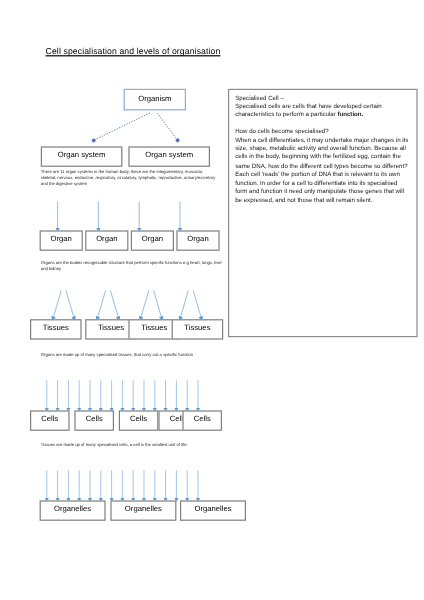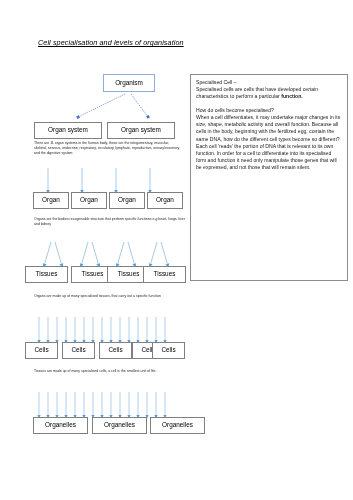--- a/index.html
+++ b/index.html
@@ -10,21 +10,20 @@
   }
   .page{position:absolute;inset:0;}
 
   
   .title{
     position:absolute;left:38px;top:38px;
     font-size:7.2px;letter-spacing:.1px;
     text-decoration:underline;
     text-underline-offset:1.4px;
     white-space:nowrap;
-    font-style:italic;
   }
 
   
   .box{
     position:absolute;box-sizing:border-box;
     background:#ffffff;border:1px solid #7f7f7f;
     display:flex;align-items:center;justify-content:center;
     font-size:6.4px;line-height:1;
     white-space:nowrap;
   }

